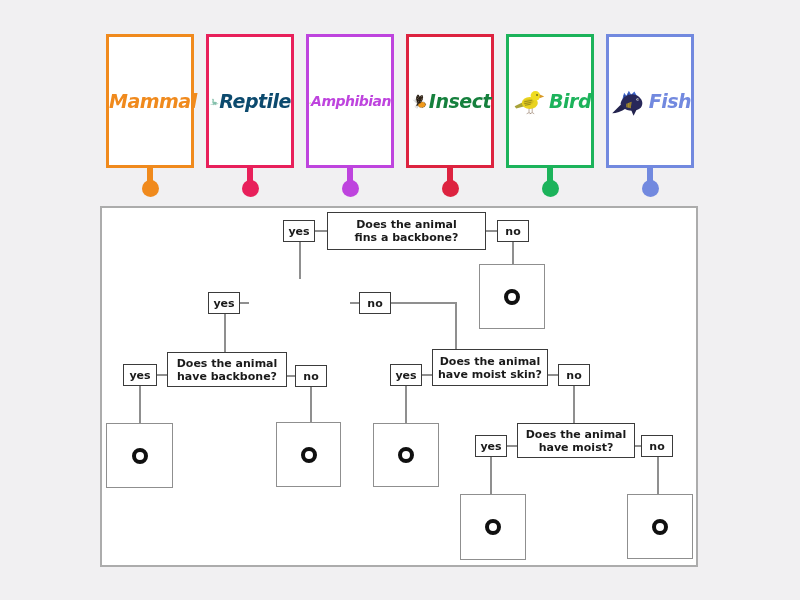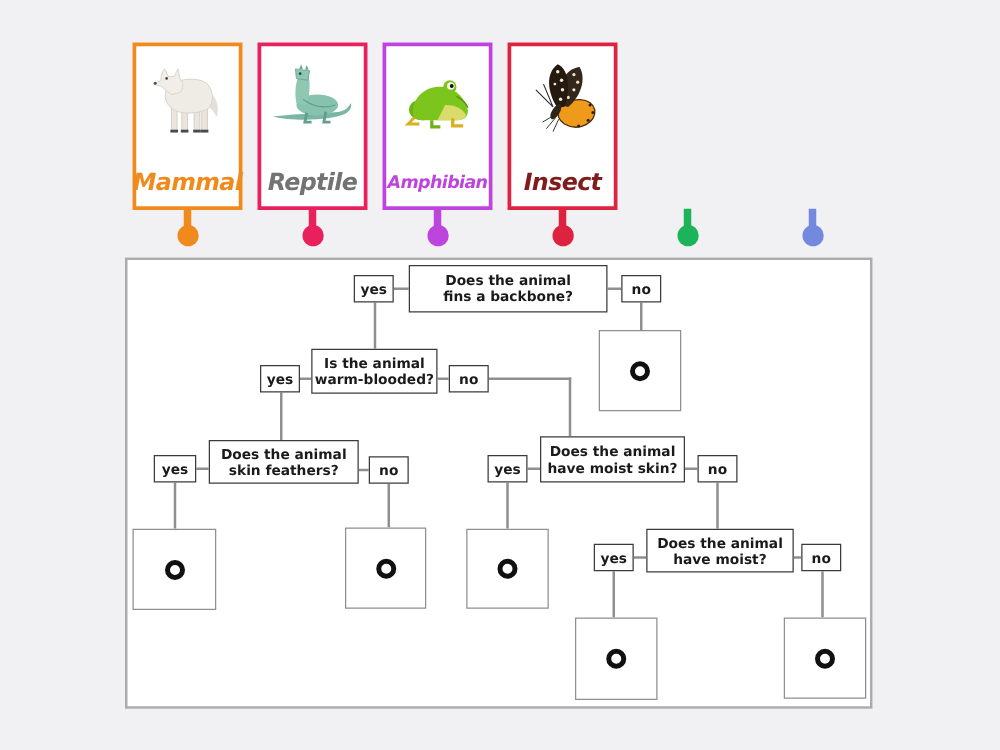--- a/index.html
+++ b/index.html
@@ -4,21 +4,21 @@
 <style>
   html, body { margin:0; padding:0; background:#F1F0F2; }
   #stage {
     position:relative; width:800px; height:600px; background:#F1F0F2;
     font-family:"DejaVu Sans", "Liberation Sans", sans-serif; overflow:hidden;
   }
   
   .card {
     position:absolute; top:34px; width:88px; height:134px; background:#fff;
     border:3px solid #ccc; box-sizing:border-box;
-    display:flex; flex-direction:column; align-items:center; cursor:grab;
+    display:flex; align-items:center; cursor:grab;
   }
   .card-img { width:76px; height:86px; margin-top:4px; }
   .card-img svg { width:100%; height:100%; display:block; }
   .card-label {
     flex:1; display:flex; align-items:center; justify-content:center;
     font-style:italic; font-weight:bold; font-size:19px; letter-spacing:-0.5px;
     white-space:nowrap;
   }
   .card-label.small { font-size:14px; }
   .stem { position:absolute; top:167px; width:6px; height:15px; }
@@ -82,21 +82,21 @@
         <ellipse cx="55" cy="50" rx="22" ry="11" fill="#86C2AE"></ellipse>
         <path d="M36,18 L46,20 C48,30 47,41 43,50 L33,48 C31,37 32,27 36,18 Z" fill="#8FC7B2"></path>
         <path d="M32,12 L47,14 L45,24 L33,22 Z" fill="#8FC7B2" stroke="#5FA18C" stroke-width="0.8"></path>
         <path d="M36,12 L38,7 L40,12 Z M42,13 L44,8 L46,13 Z" fill="#6FAE97"></path>
         <circle cx="37" cy="17" r="1.5" fill="#2e4a40"></circle>
         <path d="M44,58 L42,68 L49,68" stroke="#5FA18C" stroke-width="3" fill="none"></path>
         <path d="M64,57 L62,68 L69,68" stroke="#5FA18C" stroke-width="3" fill="none"></path>
         <path d="M40,44 C50,52 64,54 74,50" stroke="#5FA18C" stroke-width="1.2" fill="none"></path>
       </svg>
     </div>
-    <div class="card-label" style="color: #737373;">Reptile</div>
+    <div class="card-label" style="color: #0c4a6e;">Reptile</div>
   </div>
   <div class="stem" style="left: 247px; background-color: rgb(232, 32, 91);"></div>
   <div class="dot" style="left: 242px; background-color: rgb(232, 32, 91);"></div>
 
   <div class="card" style="left: 306px; border-color: rgb(190, 68, 222);">
     <div class="card-img">
       <svg viewBox="0 0 100 100">
         <ellipse cx="34" cy="55" rx="14" ry="11" fill="#69B312"></ellipse>
         <path d="M26,63 L19,70 L31,70" stroke="#D8B020" stroke-width="3" fill="none"></path>
         <path d="M24,58 C24,40 40,29 56,31 C70,33 80,44 82,56 C82,62 78,66 70,66 L34,66 C28,66 24,62 24,58 Z" fill="#7CC51D"></path>
@@ -131,28 +131,59 @@
         <path d="M44,52 C34,36 32,16 45,7 C58,13 58,36 52,52 Z" fill="#241A10"></path>
         <circle cx="45" cy="15" r="1.8" fill="#F2E8CE"></circle>
           <circle cx="49" cy="24" r="1.8" fill="#F2E8CE"></circle>
         <circle cx="50" cy="34" r="1.8" fill="#F2E8CE"></circle>
           <circle cx="48" cy="44" r="1.8" fill="#F2E8CE"></circle>
         <circle cx="42" cy="28" r="1.5" fill="#F2E8CE"></circle>
         <ellipse cx="43" cy="57" rx="4" ry="9" transform="rotate(32 43 57)" fill="#2E2418"></ellipse>
         <path d="M41,61 L29,68 M43,63 L33,75 M46,65 L40,78" stroke="#2B2B2B" stroke-width="1" fill="none"></path>
       </svg>
     </div>
-    <div class="card-label" style="color: #7f1d1d;">Insect</div>
+    <div class="card-label" style="color: #15803d;">Insect</div>
   </div>
   <div class="stem" style="left: 447px; background-color: rgb(221, 35, 64);"></div>
   <div class="dot" style="left: 442px; background-color: rgb(221, 35, 64);"></div>
 
+  <div class="card" style="left: 506px; border-color: rgb(28, 179, 91);">
+    <div class="card-img">
+      <svg viewBox="0 0 100 100">
+        <path d="M14,58 L37,47 L39,58 L18,64 Z" fill="#A8A23A"></path>
+        <ellipse cx="52" cy="50" rx="20" ry="15" fill="#E9D31F"></ellipse>
+        <circle cx="66" cy="32" r="12" fill="#EFDC1F"></circle>
+        <path d="M77,29 L88,34 L76,38 Z" fill="#D99A26"></path>
+        <circle cx="70" cy="30" r="2" fill="#1D1D1D"></circle>
+        <path d="M36,46 C44,38 58,38 62,46 C58,56 44,58 36,52 Z" fill="#D8C11C"></path>
+        <path d="M38,47 L58,43 M38,52 L56,48 M40,56 L54,53" stroke="#6E681B" stroke-width="1.4"></path>
+        <path d="M50,64 L50,74 L44,77 M50,74 L55,77 M58,63 L58,74 L52,77 M58,74 L63,77" stroke="#A08A78" stroke-width="1.8" fill="none"></path>
+      </svg>
+    </div>
+    <div class="card-label" style="color: rgb(28, 179, 91);">Bird</div>
+  </div>
   <div class="stem" style="left: 547px; background-color: rgb(28, 179, 91);"></div>
   <div class="dot" style="left: 542px; background-color: rgb(28, 179, 91);"></div>
 
+  <div class="card" style="left: 606px; border-color: rgb(114, 137, 223);">
+    <div class="card-img">
+      <svg viewBox="0 0 100 100">
+        <path d="M8,76 L34,50 L42,64 C32,72 18,76 8,76 Z" fill="#23234E"></path>
+        <path d="M34,40 L38,24 L44,32 L50,19 L56,29 L64,21 L70,32 L74,42 L36,46 Z" fill="#3B62C9"></path>
+        <path d="M38,30 L40,42 M48,26 L50,42 M58,27 L60,42 M66,30 L68,42" stroke="#23234E" stroke-width="1.4"></path>
+        <path d="M30,48 C36,30 58,24 72,32 C84,40 88,52 80,62 C70,72 46,72 36,62 C30,56 28,52 30,48 Z" fill="#28285A"></path>
+        <path d="M44,52 L57,47 L55,63 L44,61 Z" fill="#C9A51B"></path>
+        <path d="M47,50 L47,62 M51,48.5 L51,62.5 M55,48 L55,62" stroke="#28285A" stroke-width="1.2"></path>
+        <path d="M56,68 L62,82 L70,66 Z" fill="#23234E"></path>
+        <circle cx="72" cy="41" r="3" fill="#DFE3EE"></circle>
+        <circle cx="73" cy="41" r="1.5" fill="#111"></circle>
+      </svg>
+    </div>
+    <div class="card-label" style="color: rgb(114, 137, 223);">Fish</div>
+  </div>
   <div class="stem" style="left: 647px; background-color: rgb(114, 137, 223);"></div>
   <div class="dot" style="left: 642px; background-color: rgb(114, 137, 223);"></div>
 
   <div id="panel"></div>
 
   <div class="hline" style="left:315px; top:230px; width:12px;"></div>
   <div class="hline" style="left:486px; top:230px; width:11px;"></div>
   <div class="vline" style="left:299px; top:242px; height:37px;"></div>
   <div class="vline" style="left:512px; top:242px; height:22px;"></div>
   <div class="hline" style="left:240px; top:302px; width:9px;"></div>
@@ -170,27 +201,23 @@
   <div class="vline" style="left:573px; top:386px; height:37px;"></div>
   <div class="hline" style="left:507px; top:445px; width:10px;"></div>
   <div class="hline" style="left:635px; top:445px; width:6px;"></div>
   <div class="vline" style="left:490px; top:457px; height:37px;"></div>
   <div class="vline" style="left:657px; top:457px; height:37px;"></div>
 
   <div class="qbox" style="left:327px; top:212px; width:159px; height:38px;">
     <span>Does the animal</span>
     <span>fins a backbone?</span>
   </div>
-  <div class="qbox" style="left:249px; top:279px; width:101px; height:36px;">
-    <span>Is the animal</span>
-    <span>warm-blooded?</span>
-  </div>
   <div class="qbox" style="left:167px; top:352px; width:120px; height:35px;">
     <span>Does the animal</span>
-    <span>skin feathers?</span>
+    <span>have backbone?</span>
   </div>
   <div class="qbox" style="left:432px; top:349px; width:116px; height:37px;">
     <span>Does the animal</span>
     <span>have moist skin?</span>
   </div>
   <div class="qbox" style="left:517px; top:423px; width:118px; height:35px;">
     <span>Does the animal</span>
     <span>have moist?</span>
   </div>
 

